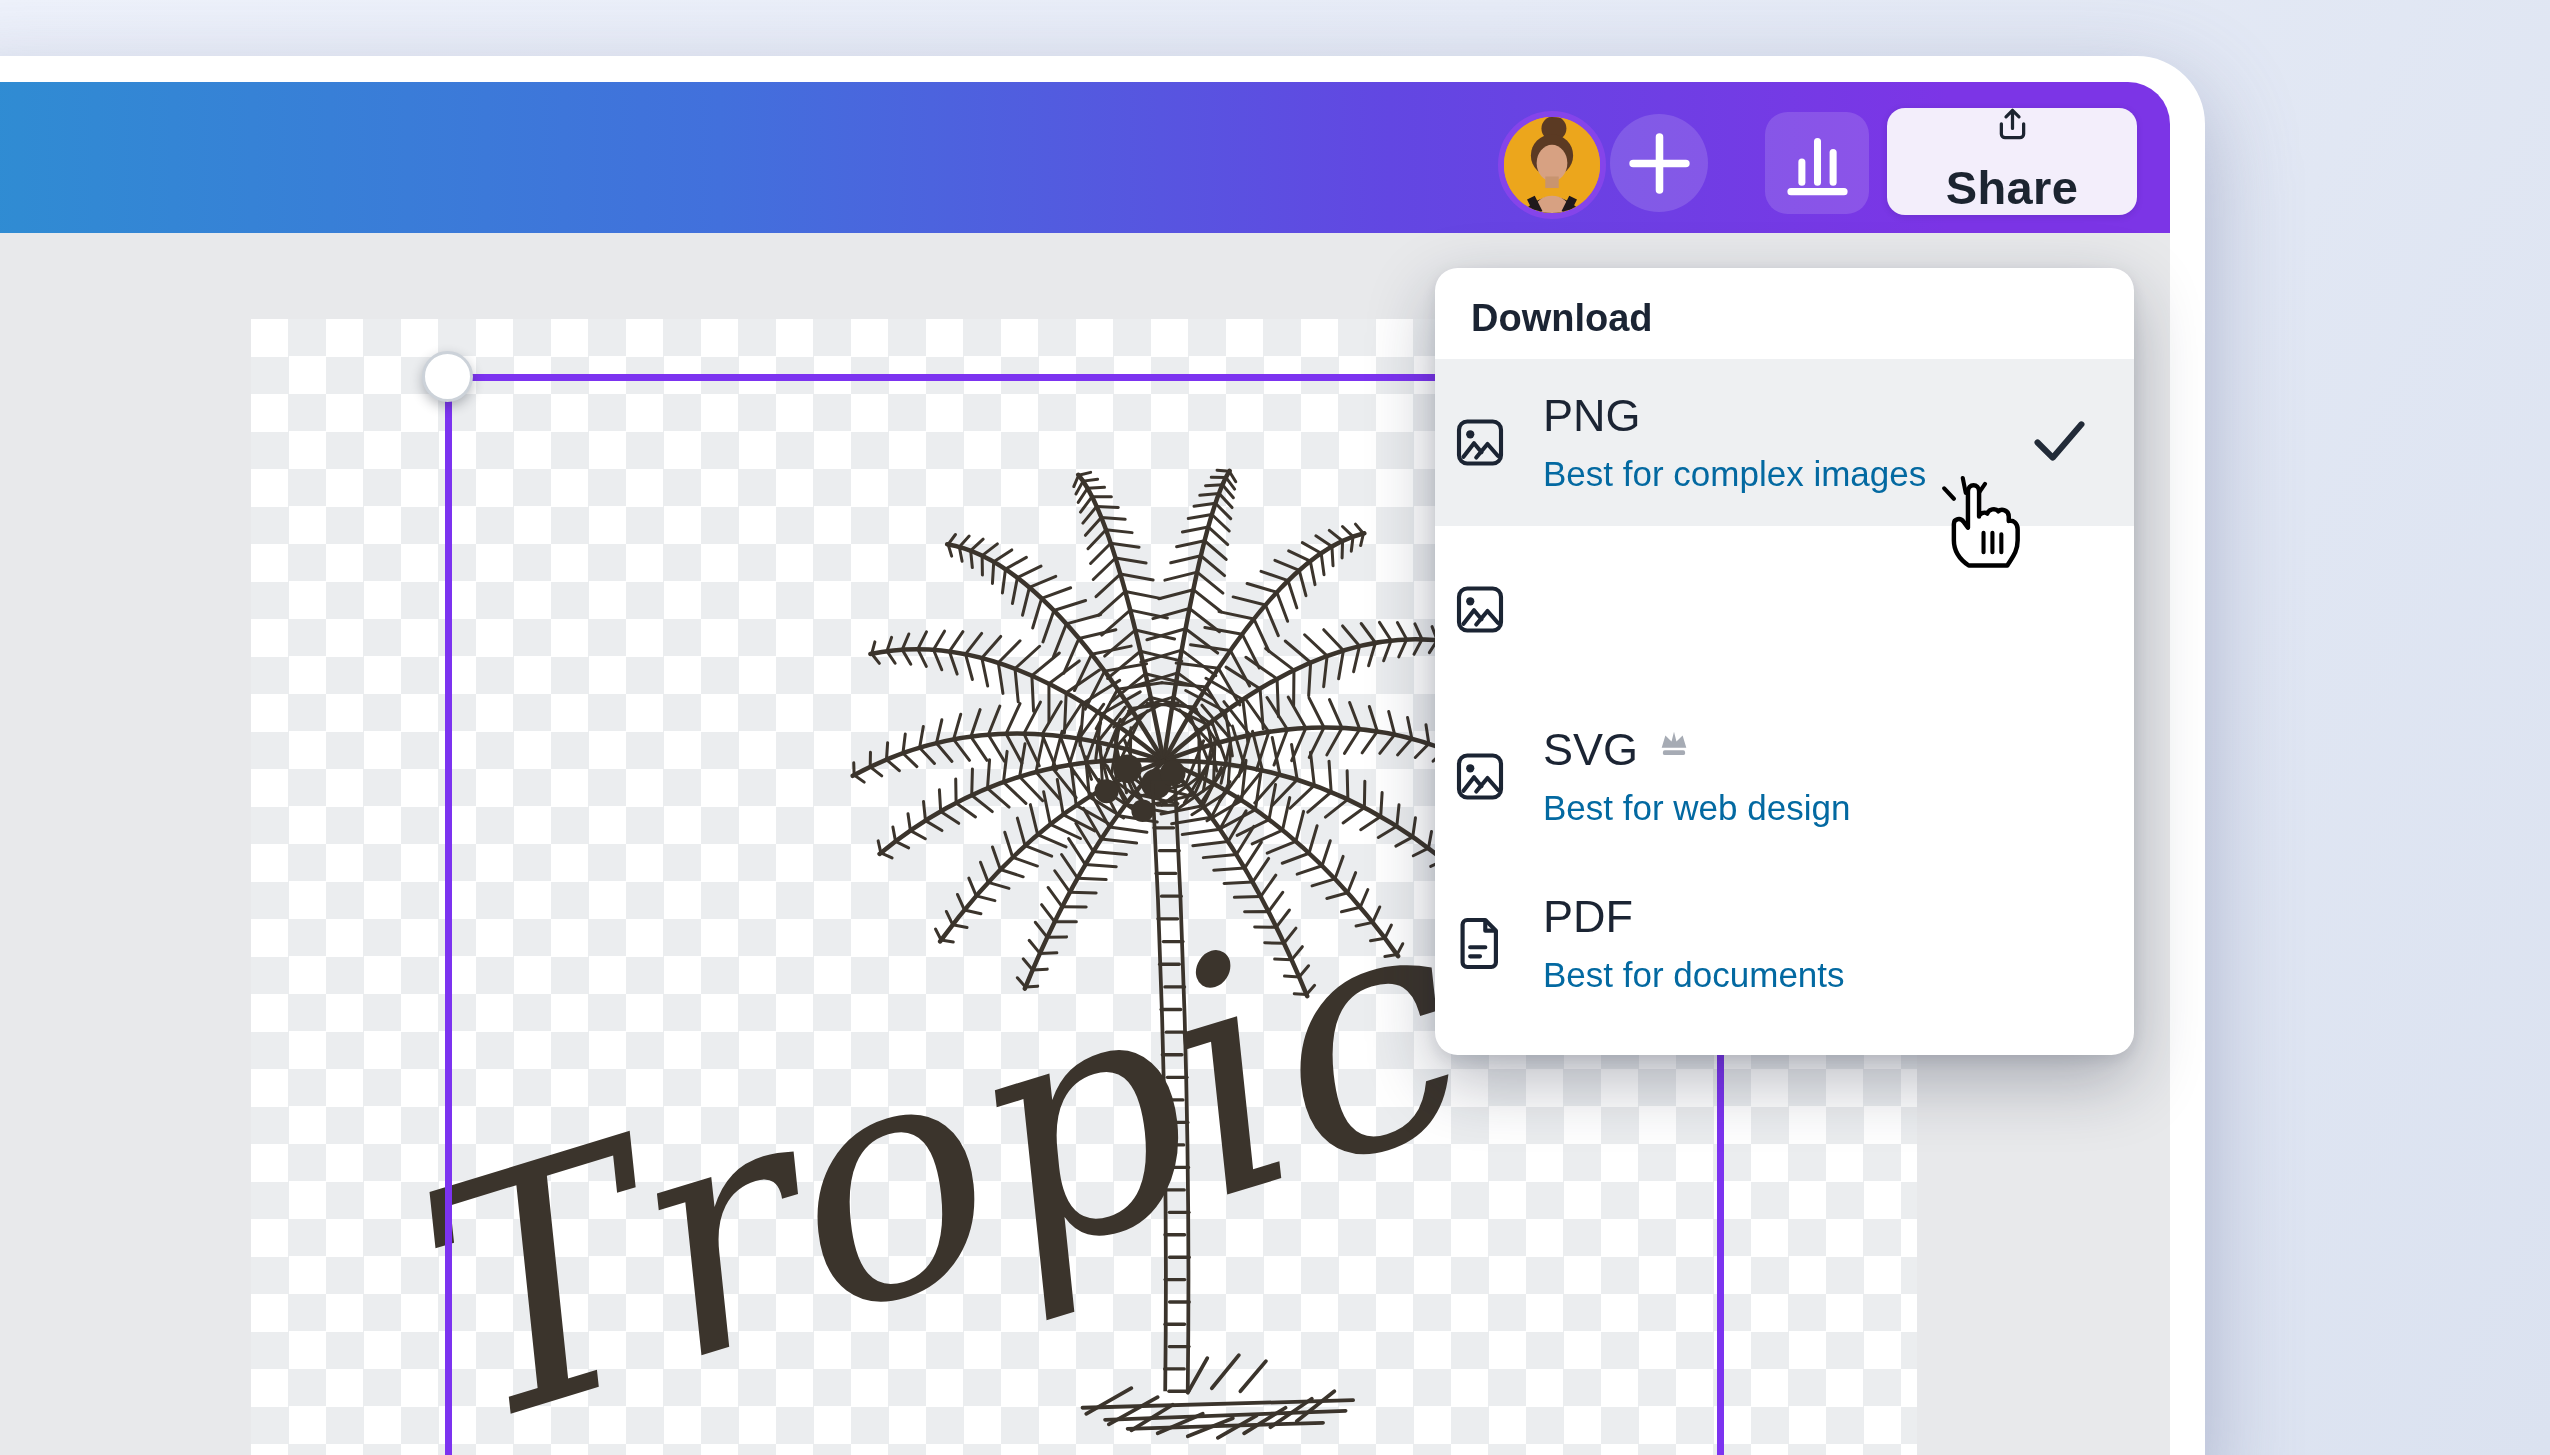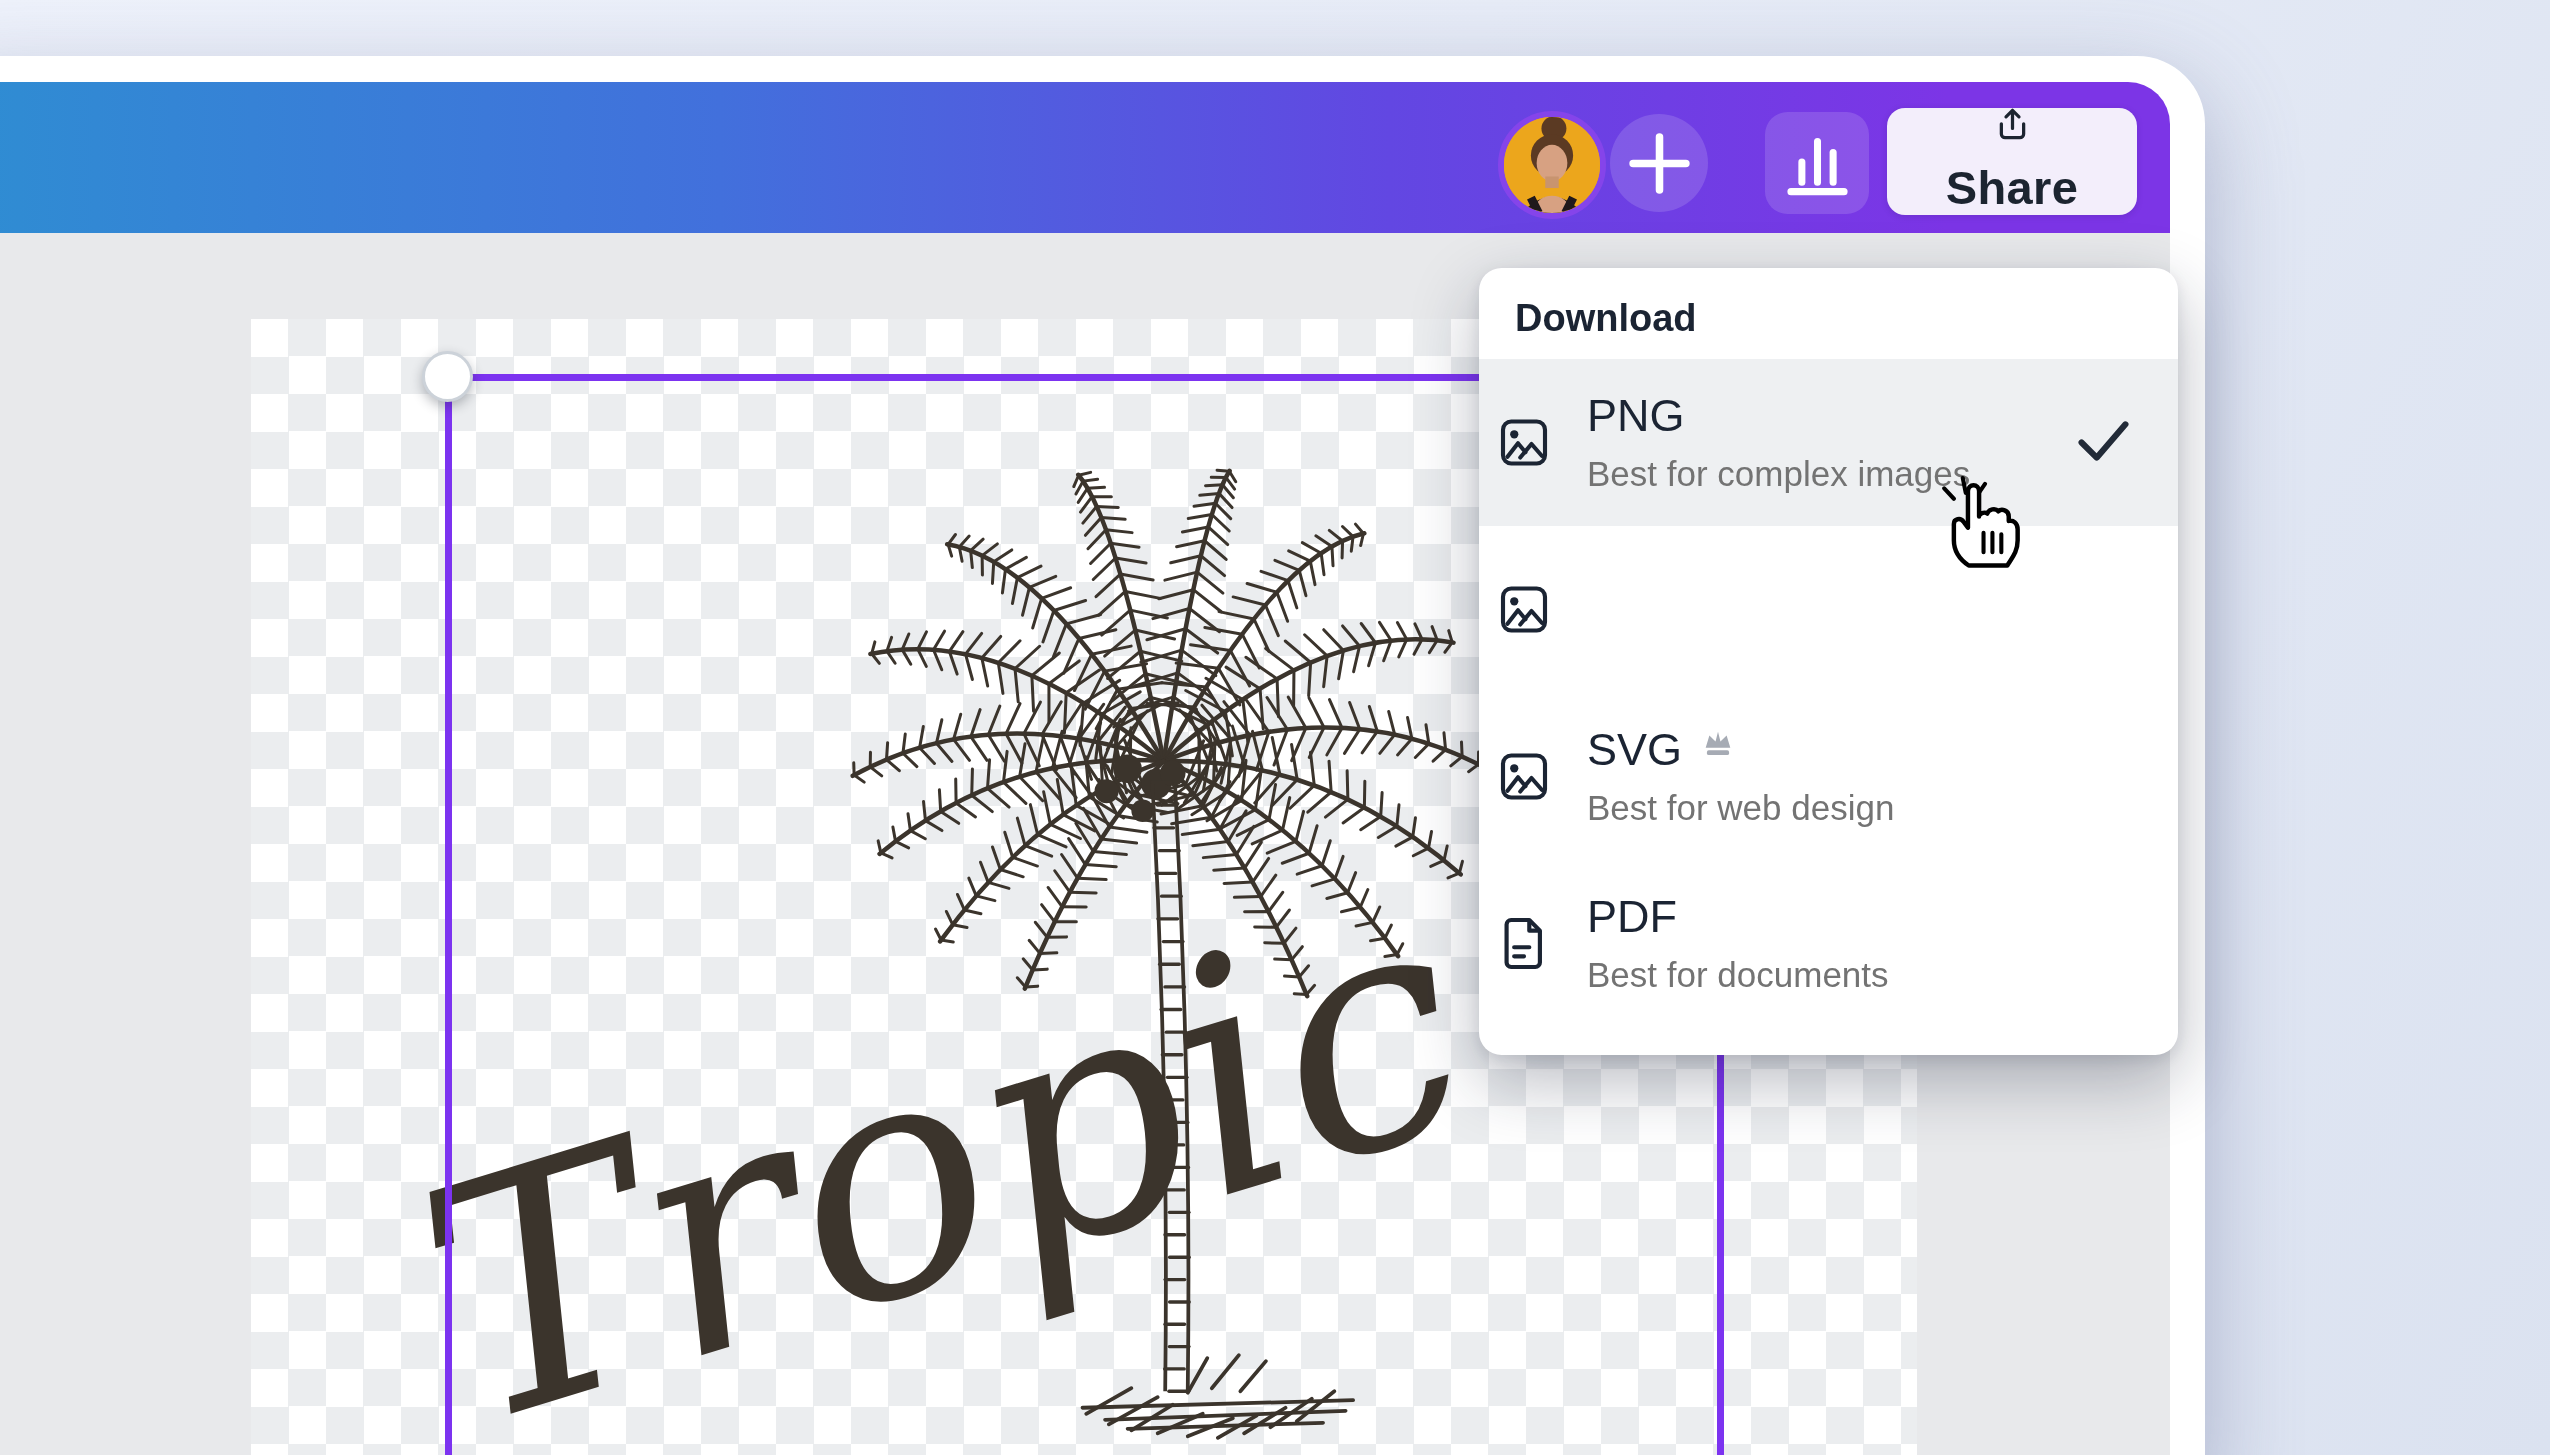--- a/index.html
+++ b/index.html
@@ -68,31 +68,30 @@
     box-shadow:0 1.5px 6px rgba(40,20,90,.15);
     flex-direction:column;
   }
   .share-label{font-size:47px;font-weight:600;color:#1c2430;letter-spacing:0.4px;}
 
   
   .panel{
     left:1435px;top:268px;width:699px;height:787px;border-radius:22.6px;
     background:#fff;z-index:10;overflow:hidden;
     box-shadow:0 25.6px 68px rgba(24,30,52,.30),0 4.5px 13.5px rgba(24,30,52,.10);
-    margin-left:44px;
   }
   .panel-header{height:91px;display:flex;align-items:flex-end;padding:0 0 19.5px 36px;box-sizing:border-box;}
   .panel-title{font-size:38px;font-weight:600;color:#1b2433;}
   .dd-row{position:relative;height:167px;display:flex;align-items:center;padding-left:21px;box-sizing:border-box;}
   .dd-row.selected{background:#eef0f2;}
   .dd-icon{width:48px;height:51px;flex:0 0 auto;margin-right:39px;display:flex;align-items:center;justify-content:center;}
   .dd-text{display:flex;flex-direction:column;justify-content:space-between;}
   .dd-title-line{display:flex;align-items:flex-start;}
   .dd-title{font-size:45px;font-weight:500;color:#1b2433;line-height:1.08;}
-  .dd-desc{font-size:35px;font-weight:400;color:#737373;margin-top:15px;line-height:1.05;}
+  .dd-desc{font-size:35px;font-weight:400;color:#0369a1;margin-top:15px;line-height:1.05;}
   .check{position:absolute;right:48px;top:60px;width:53px;height:44px;}
   .crown{margin-left:19.5px;margin-top:3px;width:32px;height:30px;}
 
   .cursor{left:1942px;top:472px;width:89px;height:98px;z-index:12;}
 </style>
 </head>
 <body>
 
 <div class="abs window-frame"></div>
 

